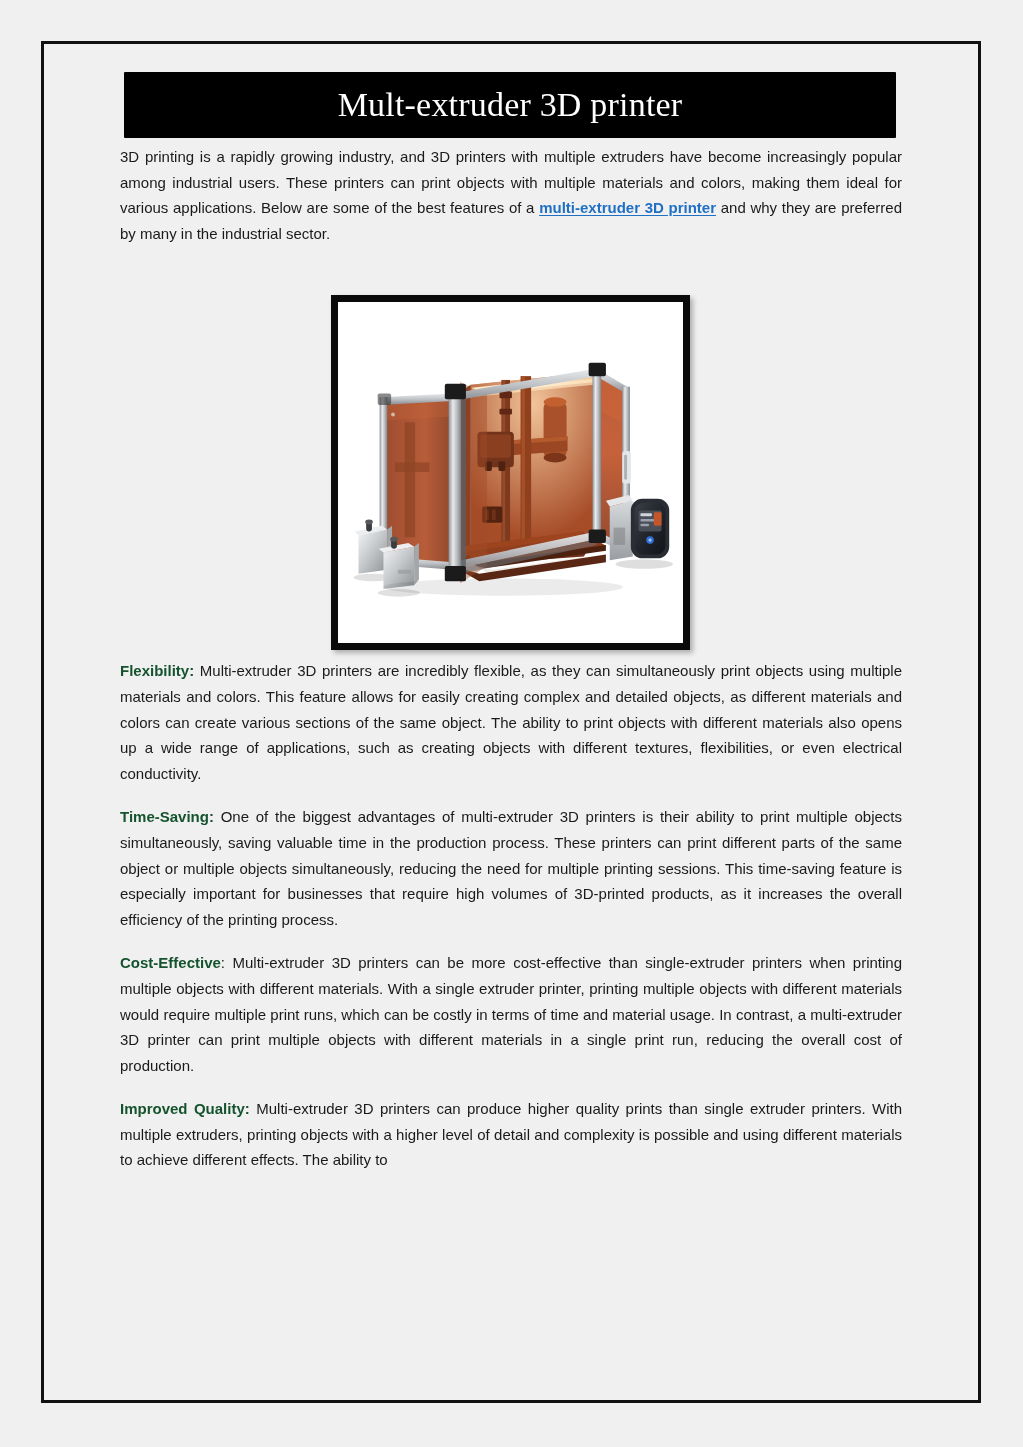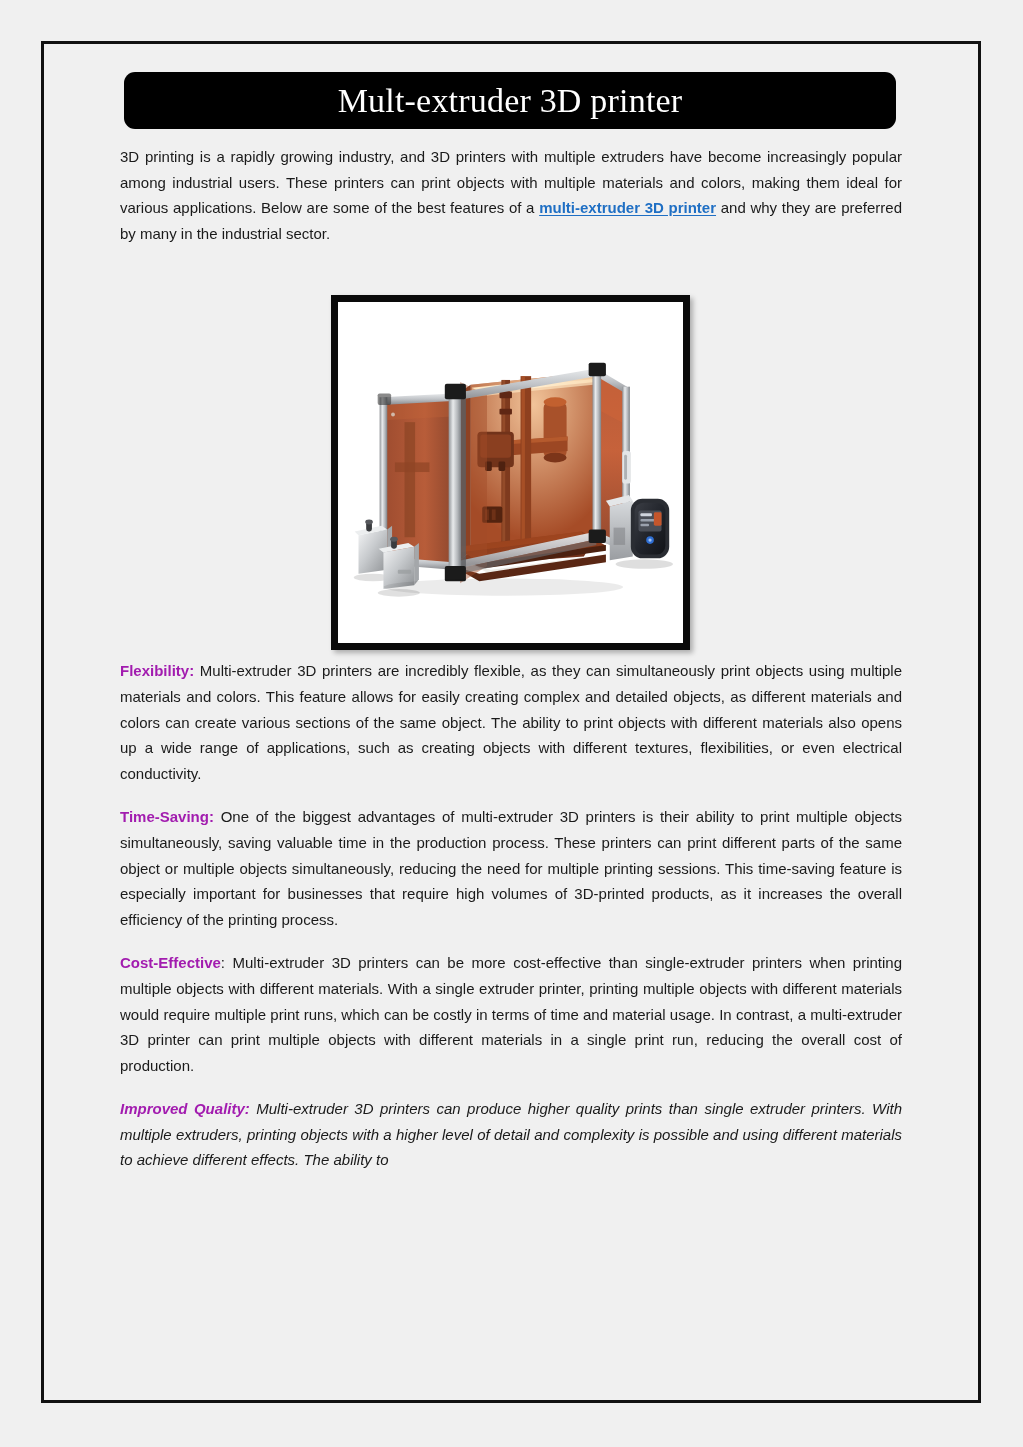--- a/index.html
+++ b/index.html
@@ -35,23 +35,23 @@
     box-sizing: border-box;
     background: #f0f0f0;
   }
 
   
   .title-banner {
     position: absolute;
     left: 124px;
     top: 72px;
     width: 772px;
-    height: 57px;
+    height: 66px;
     background: #000000;
-    border-radius: 11px;
+    border-radius: 1px;
     display: flex;
     align-items: center;
     justify-content: center;
   }
   .title-text {
     color: #ffffff;
     font-family: "Liberation Serif", "DejaVu Serif", serif;
     font-size: 34px;
     font-weight: 400;
     letter-spacing: 0.2px;
@@ -70,25 +70,25 @@
   p.para {
     margin: 0 0 18px 0;
     font-family: "Liberation Sans", sans-serif;
     font-size: 15px;
     line-height: 25.6px;
     color: #1a1a1a;
     text-align: justify;
     -webkit-hyphens: none;
     hyphens: none;
   }
-  p.para:last-child { margin-bottom: 12px; font-style: italic; }
+  p.para:last-child { margin-bottom: 12px; }
 
   .lead-in {
     font-weight: bold;
-    color: #a21caf;
+    color: #14532d;
   }
 
   a.inline-link {
     color: #1f6fc4;
     font-weight: bold;
     text-decoration: underline;
     text-underline-offset: 2px;
   }
 
   

